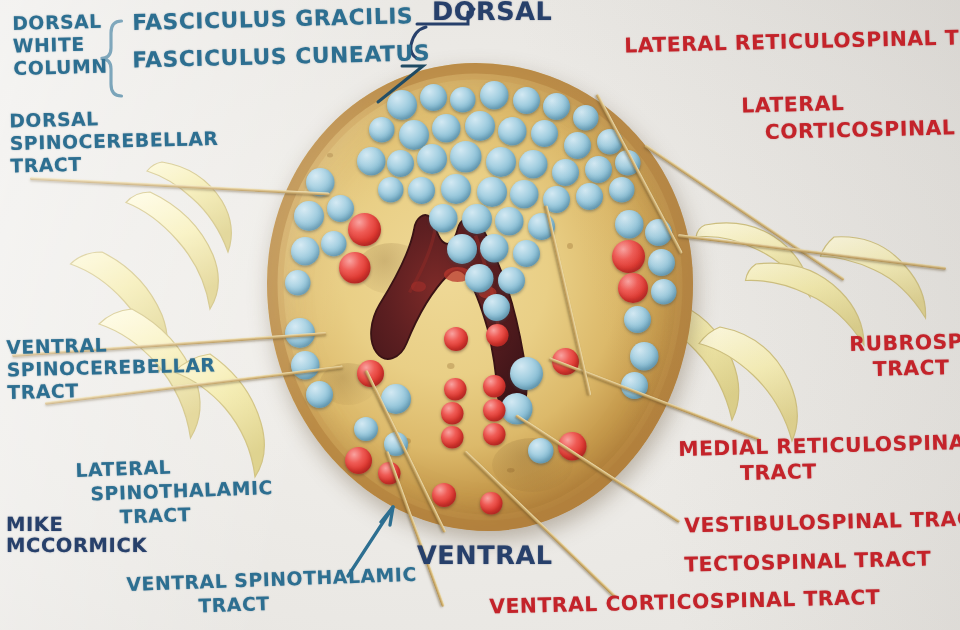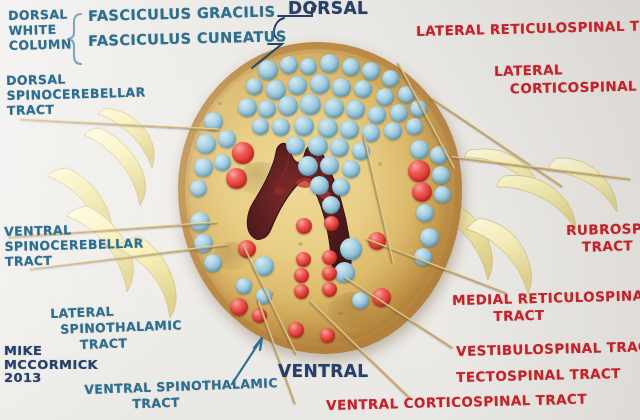--- a/index.html
+++ b/index.html
@@ -335,16 +335,15 @@
 
   <div class="lbl red skew" style="left:456px;top:344px;font-size:13.5px;">Vestibulospinal Tract</div>
 
   <div class="lbl red skew" style="left:456px;top:370px;font-size:13.5px;">Tectospinal Tract</div>
 
   <div class="lbl red skew" style="left:326px;top:398px;font-size:13.5px;">Ventral Corticospinal Tract</div>
 
   <div style="position:absolute;left:4px;top:344px;">
     <div class="lbl navy" style="position:static;font-size:13px;">Mike</div>
     <div class="lbl navy" style="position:static;font-size:13px;">McCormick</div>
-    <div class="lbl navy" style="position:static;font-size:13px;">2013</div>
   </div>
 
 </div>
 
 </body></html>

